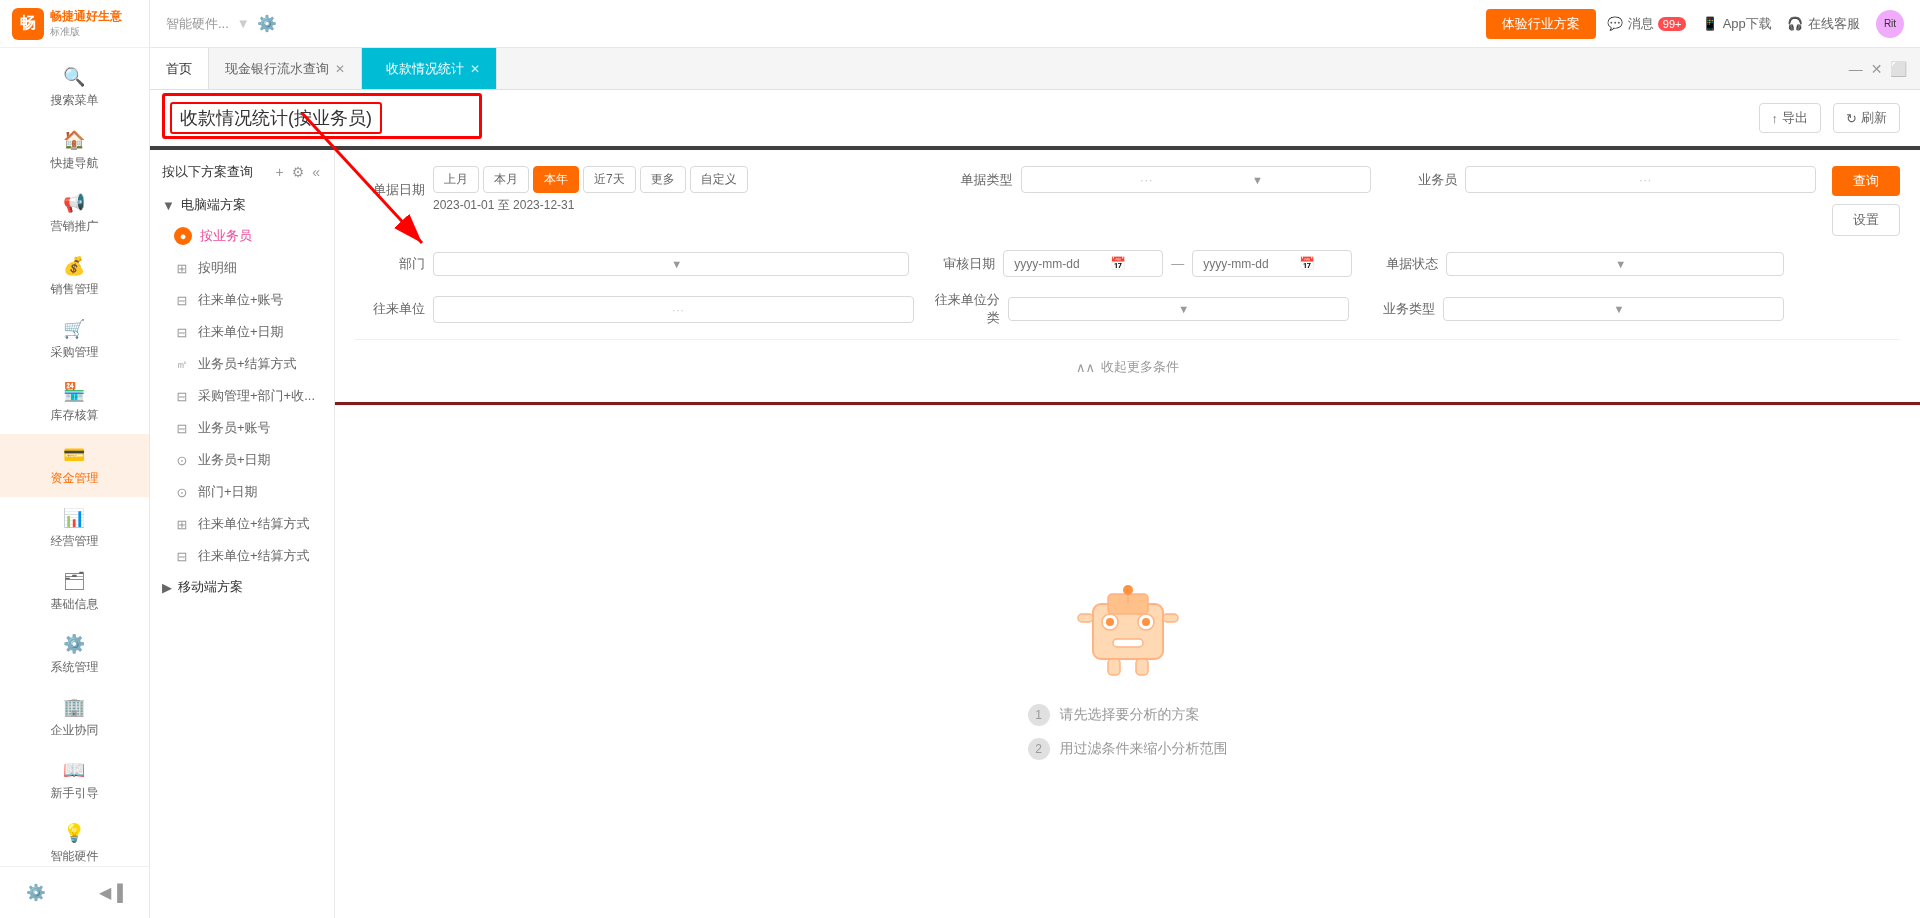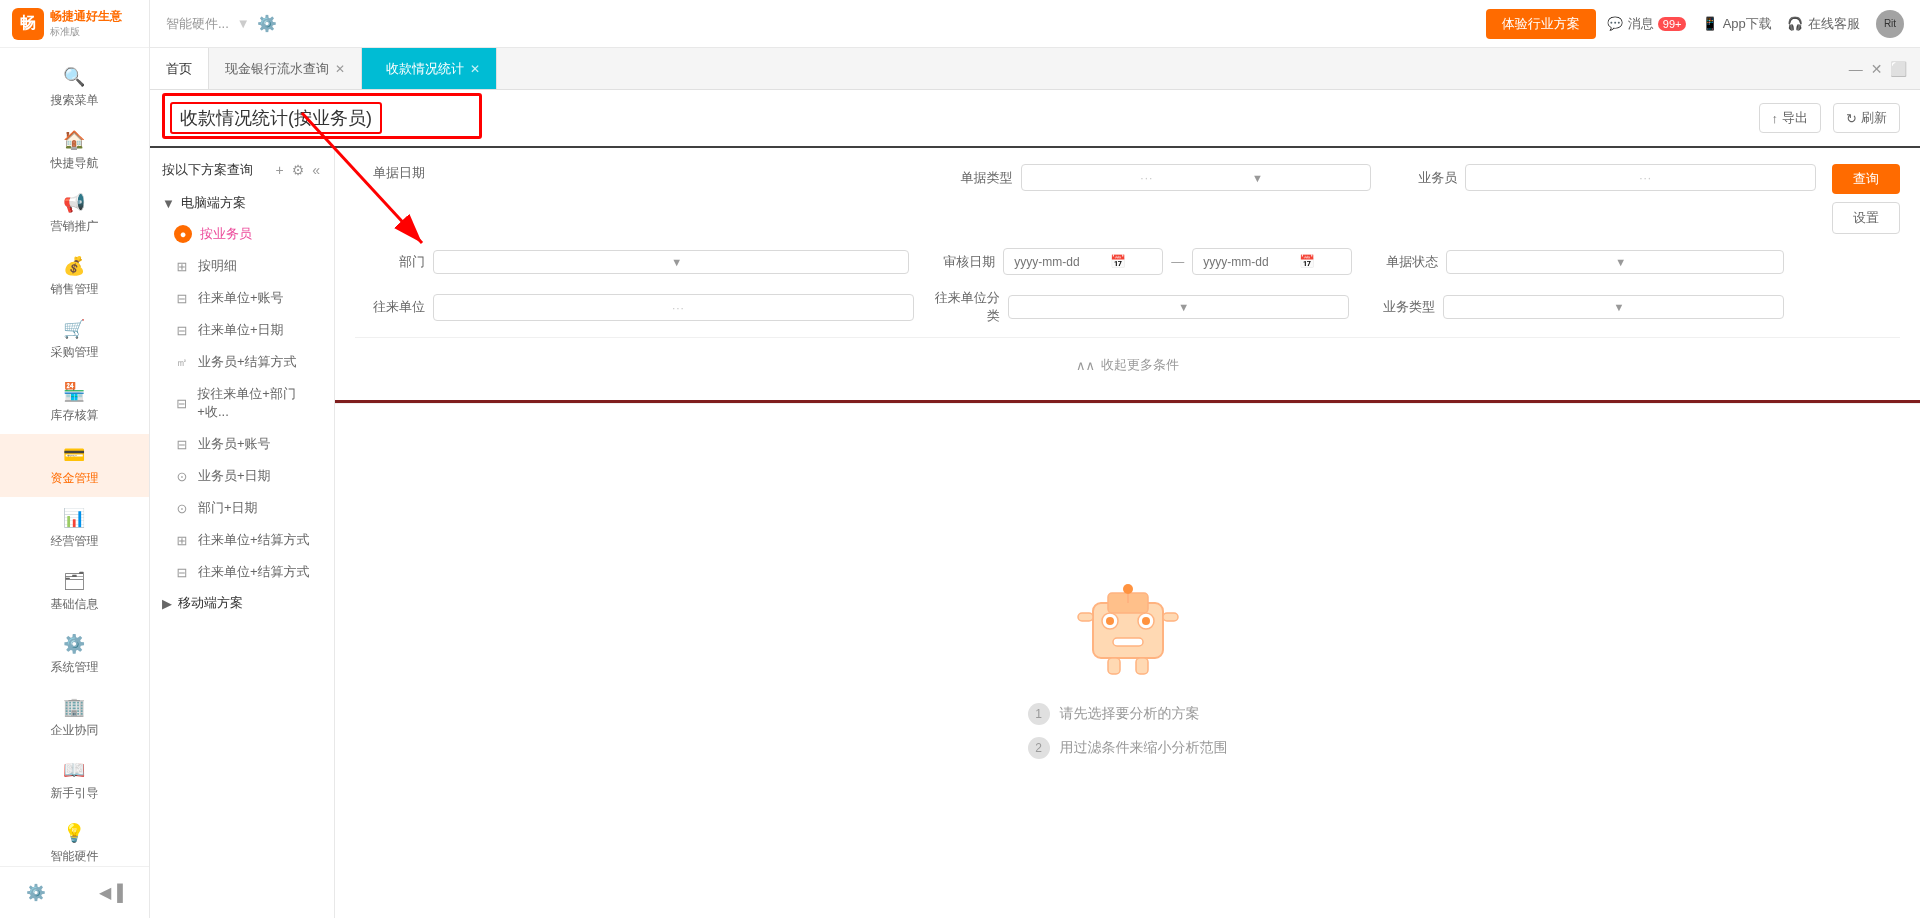--- a/index.html
+++ b/index.html
@@ -33,21 +33,21 @@
 
     
     .tabbar { height: 42px; background: #f5f5f5; display: flex; align-items: stretch; border-bottom: 1px solid #e0e0e0; }
     .tab-item { display: flex; align-items: center; padding: 0 16px; font-size: 13px; cursor: pointer; color: #666; border-right: 1px solid #e0e0e0; gap: 6px; white-space: nowrap; }
     .tab-item:first-child { background: #fff; color: #333; }
     .tab-close { color: #999; font-size: 12px; }
     .tab-item.teal { background: #00bcd4; color: white; padding-left: 24px; }
     .tab-item.teal .tab-close { color: rgba(255,255,255,0.8); }
 
     
-    .page-header { background: #fff; padding: 12px 20px; display: flex; align-items: center; justify-content: space-between; border-bottom: 2px solid #404040; }
+    .page-header { background: #fff; padding: 12px 20px; display: flex; align-items: center; justify-content: space-between; border-bottom: 4px solid #404040; }
     .page-title { font-size: 18px; font-weight: 500; color: #333; border: 2px solid #f00; border-radius: 3px; padding: 2px 8px; display: inline-block; }
     .page-header-actions { display: flex; gap: 12px; align-items: center; }
     .btn-export { background: white; border: 1px solid #d9d9d9; border-radius: 4px; padding: 5px 12px; cursor: pointer; color: #666; font-size: 13px; display: flex; align-items: center; gap: 4px; }
     .btn-refresh { background: white; border: 1px solid #d9d9d9; border-radius: 4px; padding: 5px 12px; cursor: pointer; color: #666; font-size: 13px; display: flex; align-items: center; gap: 4px; }
 
     
     .content-area { flex: 1; display: flex; overflow: hidden; }
 
     
     .scheme-panel { width: 185px; background: #fff; border-right: 1px solid #e8e8e8; display: flex; flex-direction: column; overflow-y: auto; flex-shrink: 0; }
@@ -187,21 +187,21 @@
           <span class="badge-red">99+</span>
         </div>
         <div class="topbar-icon-item">
           <span>📱</span>
           <span>App下载</span>
         </div>
         <div class="topbar-icon-item">
           <span>🎧</span>
           <span>在线客服</span>
         </div>
-        <div class="user-avatar" style="background:#a3a3a3;">
+        <div class="user-avatar" style="background:#f0abfc;">
           <span style="font-size:10px;color:#333;">Rit</span>
         </div>
       </div>
     </div>
 
     <div class="tabbar">
       <div class="tab-item">
         <span>首页</span>
       </div>
       <div class="tab-item">
@@ -268,21 +268,21 @@
           <li class="scheme-list-item">
             <span class="item-icon">⊟</span>
             <span>往来单位+日期</span>
           </li>
           <li class="scheme-list-item">
             <span class="item-icon" style="font-size:11px;">㎡</span>
             <span>业务员+结算方式</span>
           </li>
           <li class="scheme-list-item">
             <span class="item-icon">⊟</span>
-            <span>按往来单位+部门+收...</span>
+            <span>采购管理+部门+收...</span>
           </li>
           <li class="scheme-list-item">
             <span class="item-icon">⊟</span>
             <span>业务员+账号</span>
           </li>
           <li class="scheme-list-item">
             <span class="item-icon">⊙</span>
             <span>业务员+日期</span>
           </li>
           <li class="scheme-list-item">
@@ -305,20 +305,33 @@
         </div>
       </div>
 
       <div class="filter-panel">
 
         <div class="filter-area">
 
           <div style="display:flex;align-items:flex-start;gap:16px;">
             <div style="display:flex;align-items:center;gap:8px;flex:2;">
               <span class="filter-label">单据日期</span>
+              <div style="display:flex;flex-direction:column;gap:4px;">
+                <div style="display:flex;gap:4px;">
+                  <button class="date-btn">上月</button>
+                  <button class="date-btn">本月</button>
+                  <button class="date-btn active">本年</button>
+                  <button class="date-btn">近7天</button>
+                  <button class="date-btn">更多</button>
+                  <button class="date-btn">自定义</button>
+                </div>
+                <div class="date-range">
+                  <span>2023-01-01 至 2023-12-31</span>
+                </div>
+              </div>
             </div>
             <div style="display:flex;align-items:center;gap:8px;flex:1.5;">
               <span class="filter-label">单据类型</span>
               <div class="filter-select" style="flex:1;">
                 <span></span>
                 <span style="color:#ccc;margin-right:4px;">···</span>
                 <span class="chevron">▼</span>
               </div>
             </div>
             <div style="display:flex;align-items:center;gap:8px;flex:1.5;">

